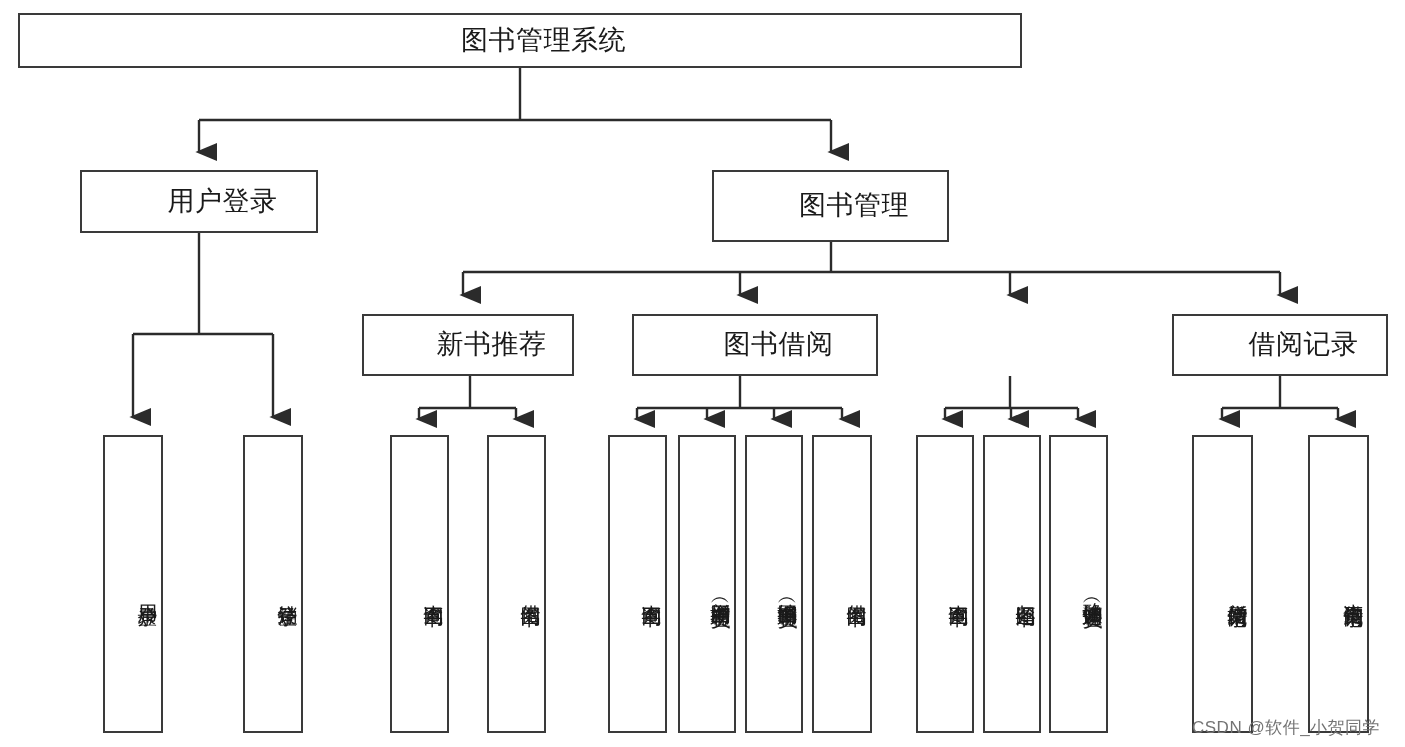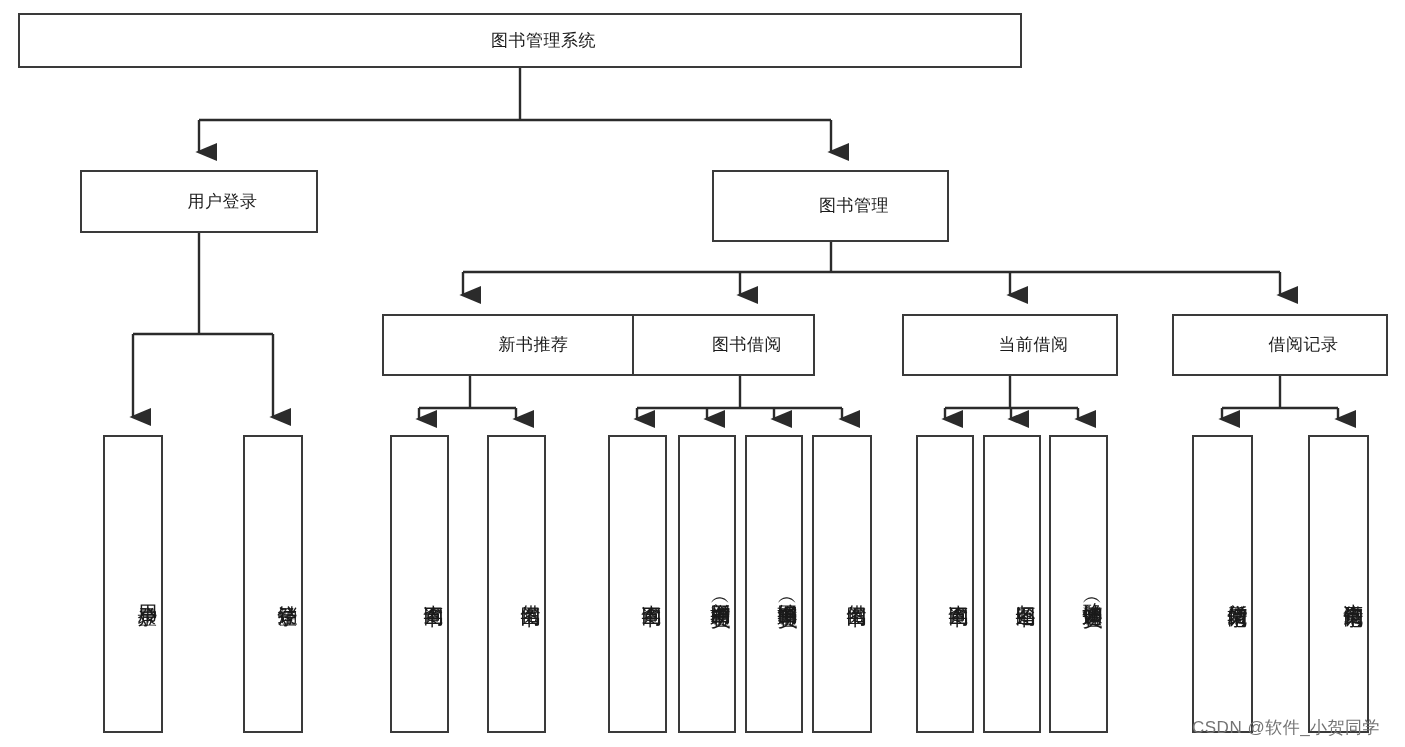--- a/index.html
+++ b/index.html
@@ -33,21 +33,21 @@
     background: #ffffff;
     border: 2px solid #3a3a3a;
     display: flex;
     align-items: center;
     justify-content: center;
     text-align: center;
     color: #1a1a1a;
     z-index: 2;
   }
   .node-h {
-    font-size: 17px;
+    font-size: 27px;
     line-height: 1.25;
     letter-spacing: 0.5px;
     padding-left: 47px;
   }
   .node-v {
     writing-mode: vertical-rl;
     text-orientation: upright;
     font-size: 20px;
     line-height: 1.35;
     letter-spacing: 1px;
@@ -132,28 +132,25 @@
     <span>图书管理系统</span>
   </div>
 
   <div class="node node-h" style="left:80px; top:170px; width:238px; height:63px;">
     <span>用户登录</span>
   </div>
   <div class="node node-h" style="left:712px; top:170px; width:237px; height:72px;">
     <span>图书管理</span>
   </div>
 
-  <div class="node node-h" style="left:382px; top:314px; width:256px; height:62px;">
+  <div class="node node-h" style="left:362px; top:314px; width:212px; height:62px;">
     <span>新书推荐</span>
   </div>
-  <div class="node node-h" style="left:632px; top:314px; width:183px; height:62px;">
+  <div class="node node-h" style="left:632px; top:314px; width:246px; height:62px;">
     <span>图书借阅</span>
-  </div>
-  <div class="node node-h" style="left:902px; top:314px; width:216px; height:62px;">
-    <span>当前借阅</span>
   </div>
   <div class="node node-h" style="left:1172px; top:314px; width:216px; height:62px;text-align:center;">
     <span>借阅记录</span>
   </div>
 
   <div class="node node-v" style="left:103px; top:435px; width:60px; height:298px;">
     <span class="vlabel">用户登录</span>
   </div>
   <div class="node node-v" style="left:243px; top:435px; width:60px; height:298px;">
     <span class="vlabel">注销登录</span>

